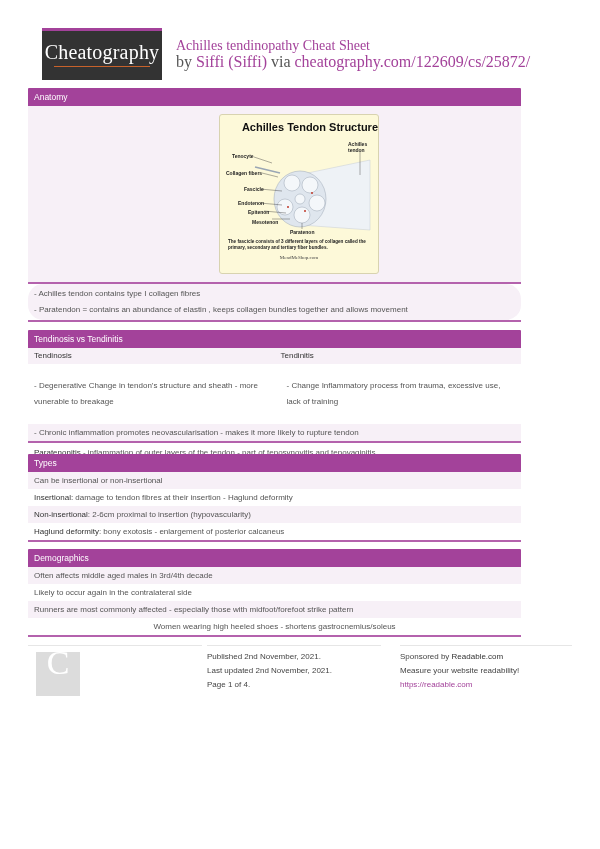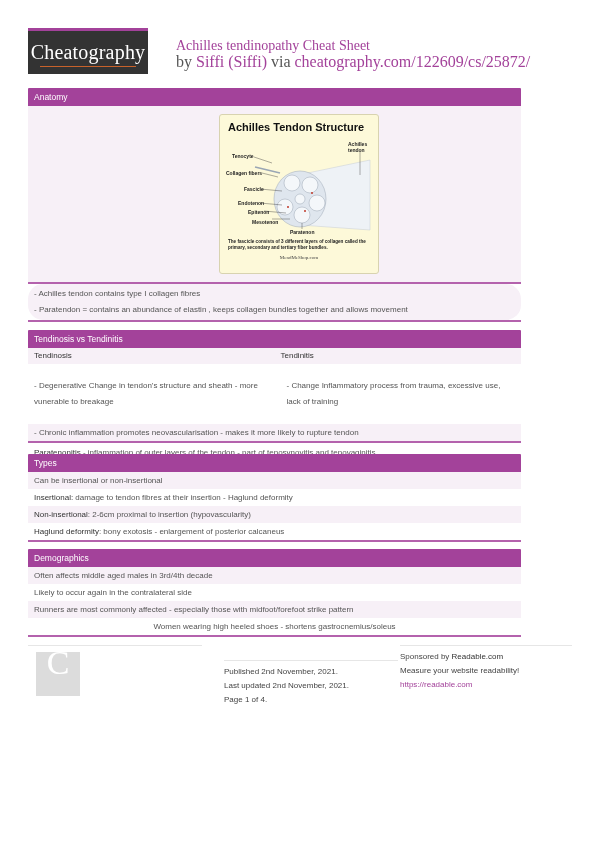--- a/index.html
+++ b/index.html
@@ -1,36 +1,36 @@
 <!DOCTYPE html>
 <html><head>
 <meta charset="utf-8">
 <style>
   html, body { margin:0; padding:0; background:#ffffff; }
   body { width:600px; height:849px; position:relative; font-family:"Liberation Sans", sans-serif; color:#444; overflow:hidden; }
   .header { position:absolute; left:28px; top:28px; width:544px; height:46px; }
-  .logo { position:absolute; left:0; top:0; width:120px; height:46px; background:#333333; border-top:3px solid #a3429a; box-sizing:border-box; }
+  .logo { position:absolute; left:14px; top:0; width:120px; height:52px; background:#333333; border-top:3px solid #a3429a; box-sizing:border-box; }
   .logo-text { position:absolute; left:0; right:0; top:10px; text-align:center; font-family:"Liberation Serif", serif; font-size:20px; color:#ffffff; letter-spacing:0.2px; }
   .logo-underline { position:absolute; left:12px; width:96px; top:35px; height:1px; background:#c8622b; }
   .title-block { position:absolute; left:148px; top:10px; }
   .page-title { font-family:"Liberation Serif", serif; font-size:14px; color:#a3429a; line-height:16px; }
   .byline { font-family:"Liberation Serif", serif; font-size:16px; color:#555; line-height:15px; }
   .byline .link { color:#a3429a; }
 
   .section { position:absolute; left:28px; width:493px; }
   .sec-head { background:#a3429a; color:#fff; font-size:8.5px; height:18px; line-height:18px; padding-left:6px; box-sizing:border-box; border-radius:1px 1px 0 0; }
   .row { font-size:8px; line-height:16px; padding:0 6px; box-sizing:border-box; color:#555; }
   .alt { background:#f7f0f7; }
   .wht { background:#ffffff; }
   .sep { border-bottom:2px solid #b462ad; }
   .b { font-weight:normal; color:#333; }
 
   .img-wrap { height:176px; background:#f7f0f7; position:relative; }
   .diagram { position:absolute; left:191px; top:8px; width:160px; height:160px; background:#fdf9d9; border:1px solid #d8d3b0; border-radius:3px; box-sizing:border-box; }
-  .diag-title { position:absolute; left:8px; right:0; top:6px; text-align:left; font-size:11px; font-weight:bold; color:#111; }
+  .diag-title { position:absolute; left:8px; right:0; top:6px; text-align:right; font-size:11px; font-weight:bold; color:#111; }
   .diag-lbl { position:absolute; font-size:5px; color:#222; font-weight:bold; }
   .diag-cap { position:absolute; left:8px; right:8px; top:124px; font-size:4.6px; color:#222; line-height:6px; font-weight:bold; }
   .diag-brand { position:absolute; left:0; right:0; top:140px; text-align:center; font-family:"Liberation Serif", serif; font-size:5px; color:#444; }
 
   .two-col { display:flex; }
   .two-col > div { flex:1; }
 
   .footer { position:absolute; left:28px; top:645px; width:544px; height:60px; }
   .fcol { position:absolute; top:0; border-top:1.5px solid #e6e6e6; padding-top:4px; font-size:8px; line-height:14px; color:#444; }
   .avatar { position:absolute; left:8px; top:6px; width:44px; height:44px; background:#dcdcdc; }
@@ -131,21 +131,21 @@
   <div class="row alt" style="line-height:17px;">Runners are most commonly affected - especially those with midfoot/forefoot strike pattern</div>
   <div class="row wht sep" style="line-height:17px;text-align:center;">Women wearing high heeled shoes - shortens gastrocnemius/soleus</div>
 </div>
 
 <div class="footer">
   <div class="fcol" style="left:0;width:174px;height:50px;">
     <div class="avatar">
       <div class="avatar-letter">C</div>
     </div>
   </div>
-  <div class="fcol" style="left:196px;width:174px;margin-top:15px;">
+  <div class="fcol" style="left:179px;width:174px;">
     <div>Published 2nd November, 2021.</div>
     <div>Last updated 2nd November, 2021.</div>
     <div>Page 1 of 4.</div>
   </div>
   <div class="fcol" style="left:372px;width:172px;">
     <div><span>Sponsored by </span><span class="b">Readable.com</span></div>
     <div>Measure your website readability!</div>
     <div class="flink">https://readable.com</div>
   </div>
 </div>

